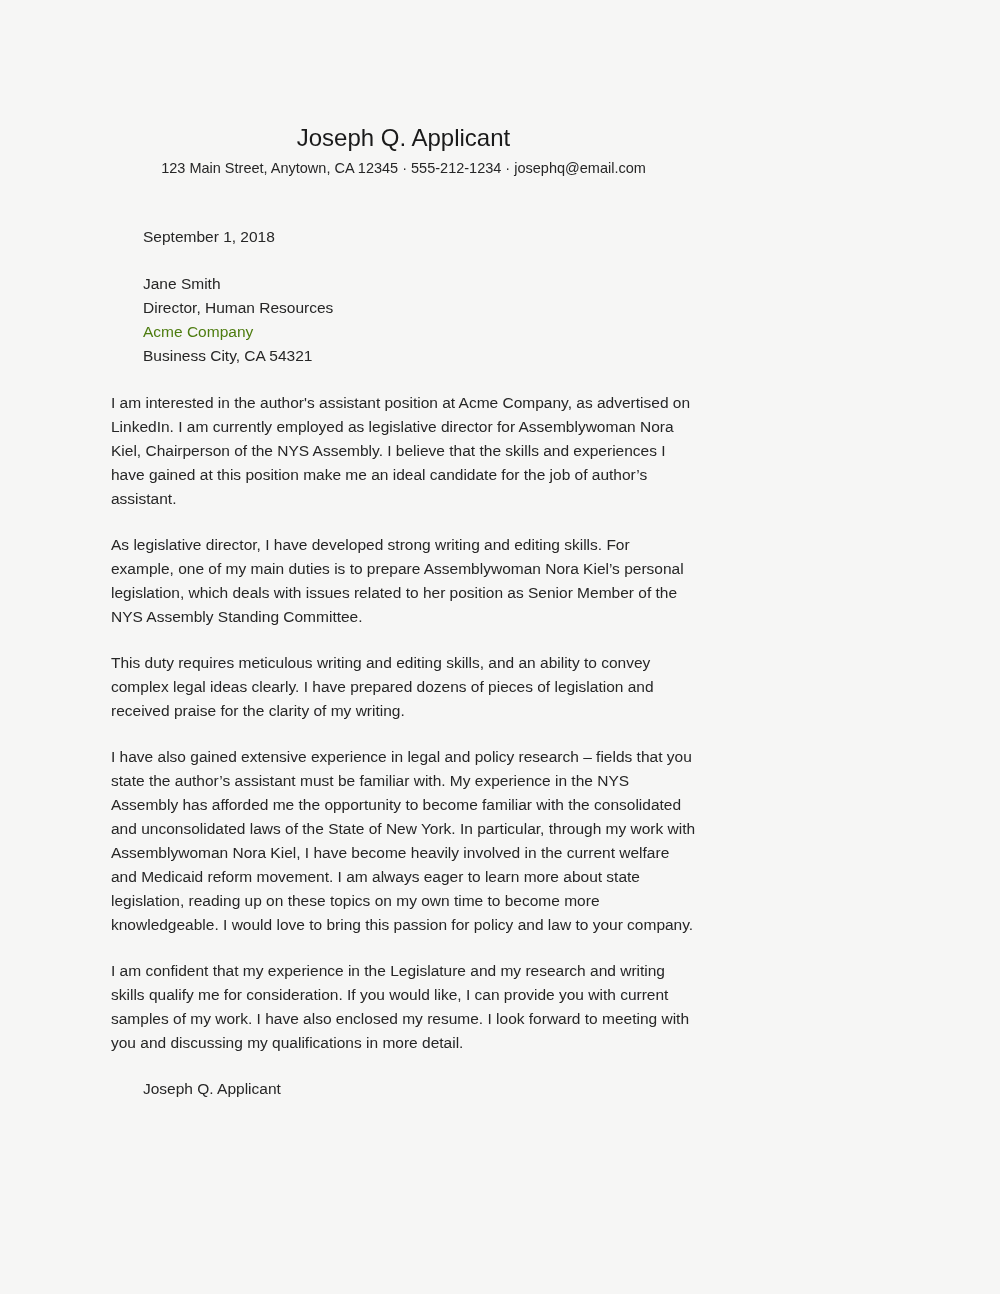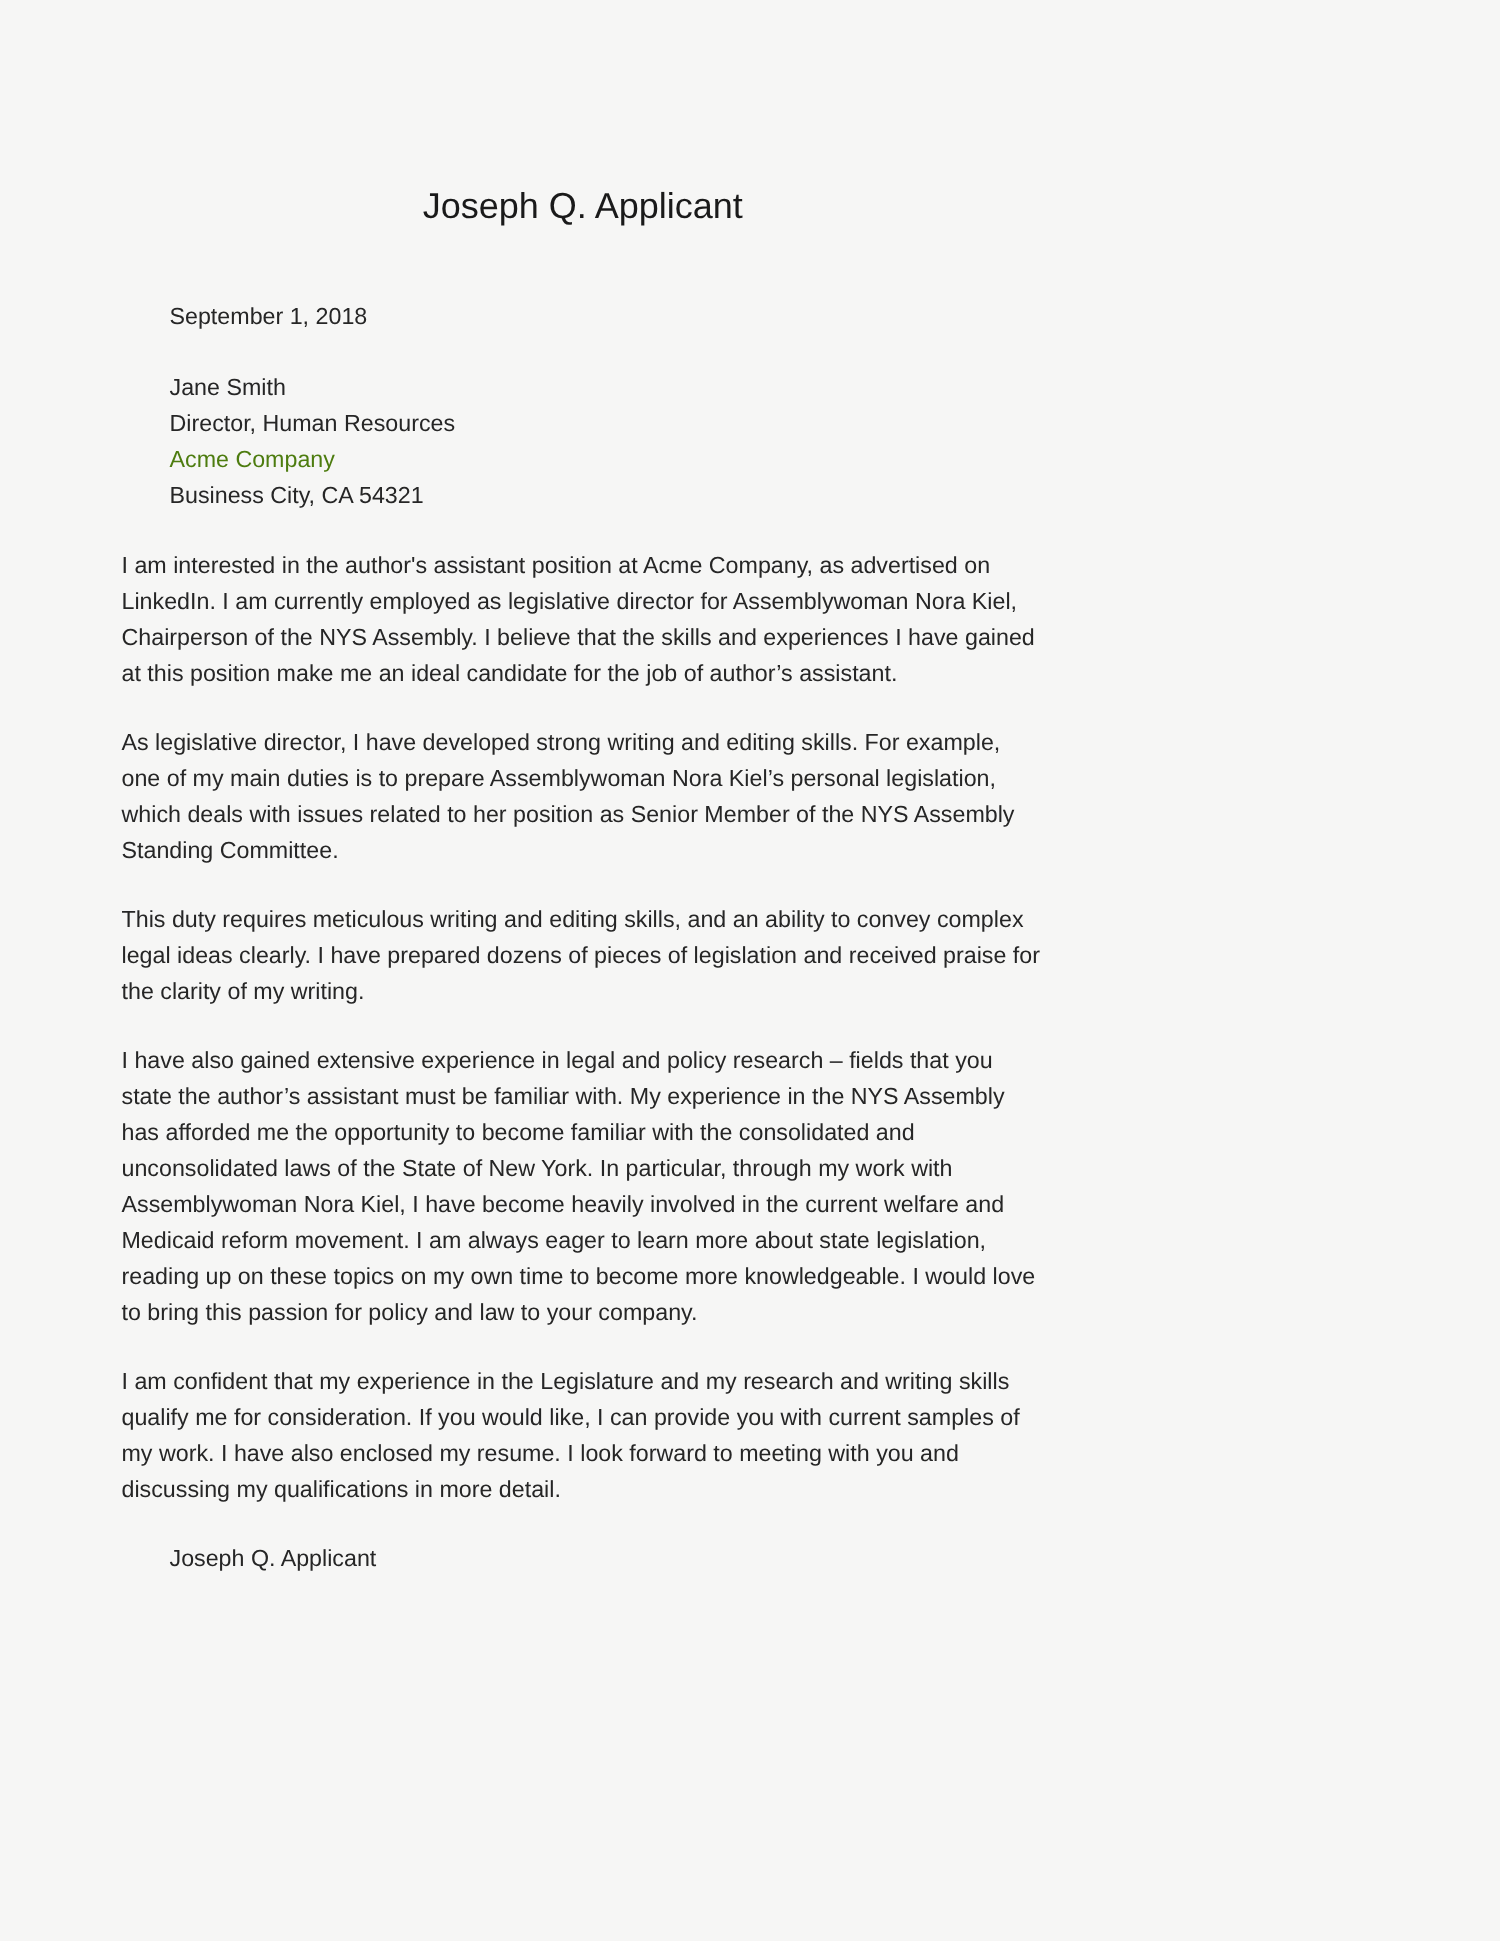--- a/index.html
+++ b/index.html
@@ -11,21 +11,21 @@
     height: 1294px;
     background: #f6f6f5;
     font-family: "Liberation Sans", sans-serif;
     color: #262626;
     -webkit-font-smoothing: antialiased;
   }
   .page {
     box-sizing: border-box;
     width: 819px;
     height: 1294px;
-    padding: 122px 123px 0 81px;
+    padding: 122px 123px 0 111px;
     overflow: hidden;
   }
   .letter-header {
     text-align: center;
     margin-bottom: 46px;
   }
   .letter-header .sender-name {
     font-size: 24px;
     line-height: 32px;
     font-weight: 400;
@@ -62,20 +62,21 @@
     margin: 0;
   }
 </style>
 </head>
 <body>
 
 <div class="page">
 
   <div class="letter-header">
     <div class="sender-name">Joseph Q. Applicant</div>
+    <div class="contact-line">123 Main Street, Anytown, CA 12345 · 555-212-1234 · josephq@email.com</div>
   </div>
 
   <div class="block">
     <div class="line">September 1, 2018</div>
   </div>
 
   <div class="block">
     <div class="line">Jane Smith</div>
     <div class="line">Director, Human Resources</div>
     <div class="line company-muted">Acme Company</div>

